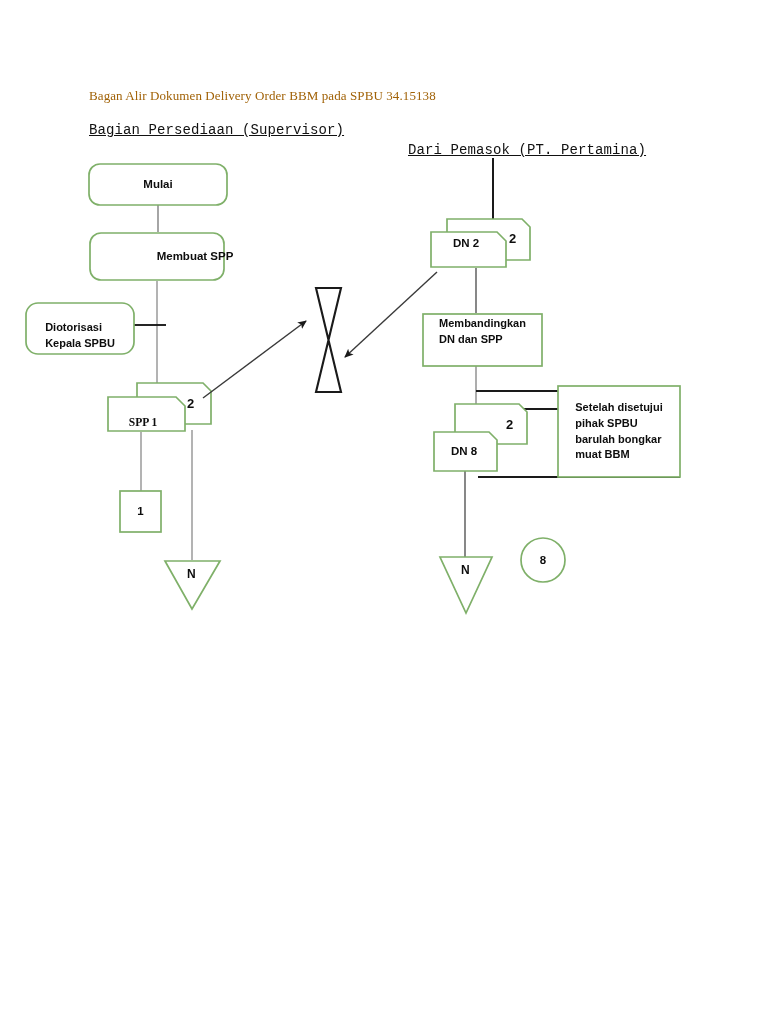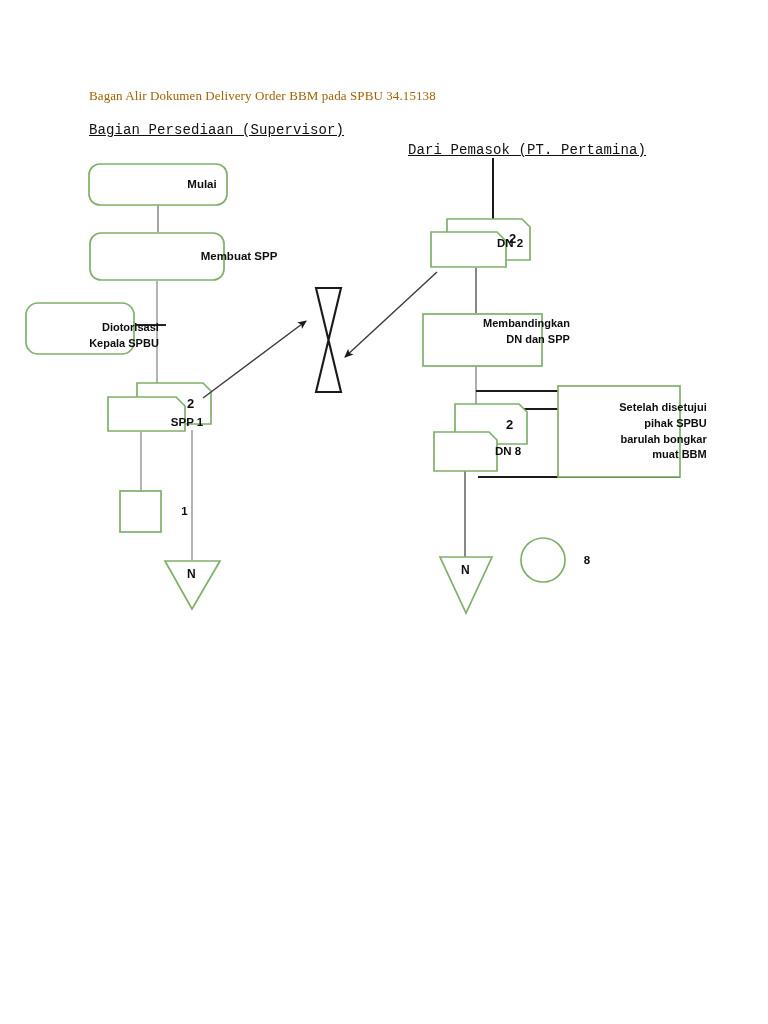--- a/index.html
+++ b/index.html
@@ -50,24 +50,23 @@
     position: absolute;
     display: flex;
     align-items: center;
     justify-content: center;
     flex-direction: column;
     font-family: "Liberation Sans", sans-serif;
     font-weight: bold;
     font-size: 11.5px;
     color: #0d0d0d;
     line-height: 1.45;
-    text-align: right;
+    text-align: left;
     pointer-events: none;
     white-space: pre-line;
-    padding-left: 44px;
   }
   .node-label.small { font-size: 11px; }
   .copy-num {
     position: absolute;
     font-family: "Liberation Sans", sans-serif;
     font-weight: bold;
     font-size: 13px;
     color: #0d0d0d;
     pointer-events: none;
   }
@@ -151,21 +150,21 @@
 
 <div class="col-heading" id="heading-right">Dari Pemasok (PT. Pertamina)</div>
 
 <div class="node-label" style="left:89px;  top:164px; width:138px; height:41px;">Mulai</div>
 
 <div class="node-label" style="left:90px;  top:233px; width:134px; height:47px;margin-left:38px;">Membuat SPP</div>
 
 <div class="node-label small" style="left:26px; top:303px; width:108px; height:65px;">Diotorisasi
 Kepala SPBU</div>
 
-<div class="node-label" style="left:108px; top:397px; width:70px; height:50px;">SPP 1</div>
+<div class="node-label" style="left:108px; top:397px; width:70px; height:50px;font-family:Liberation Serif, serif;">SPP 1</div>
 
 <div class="copy-num" style="left:187px; top:396px;">2</div>
 
 <div class="node-label" style="left:120px; top:491px; width:41px; height:41px;">1</div>
 
 <div class="conn-label" style="left:187px; top:567px;">N</div>
 
 <div class="node-label" style="left:431px; top:233px; width:70px; height:20px;">DN 2</div>
 
 <div class="copy-num" style="left:509px; top:231px;">2</div>

